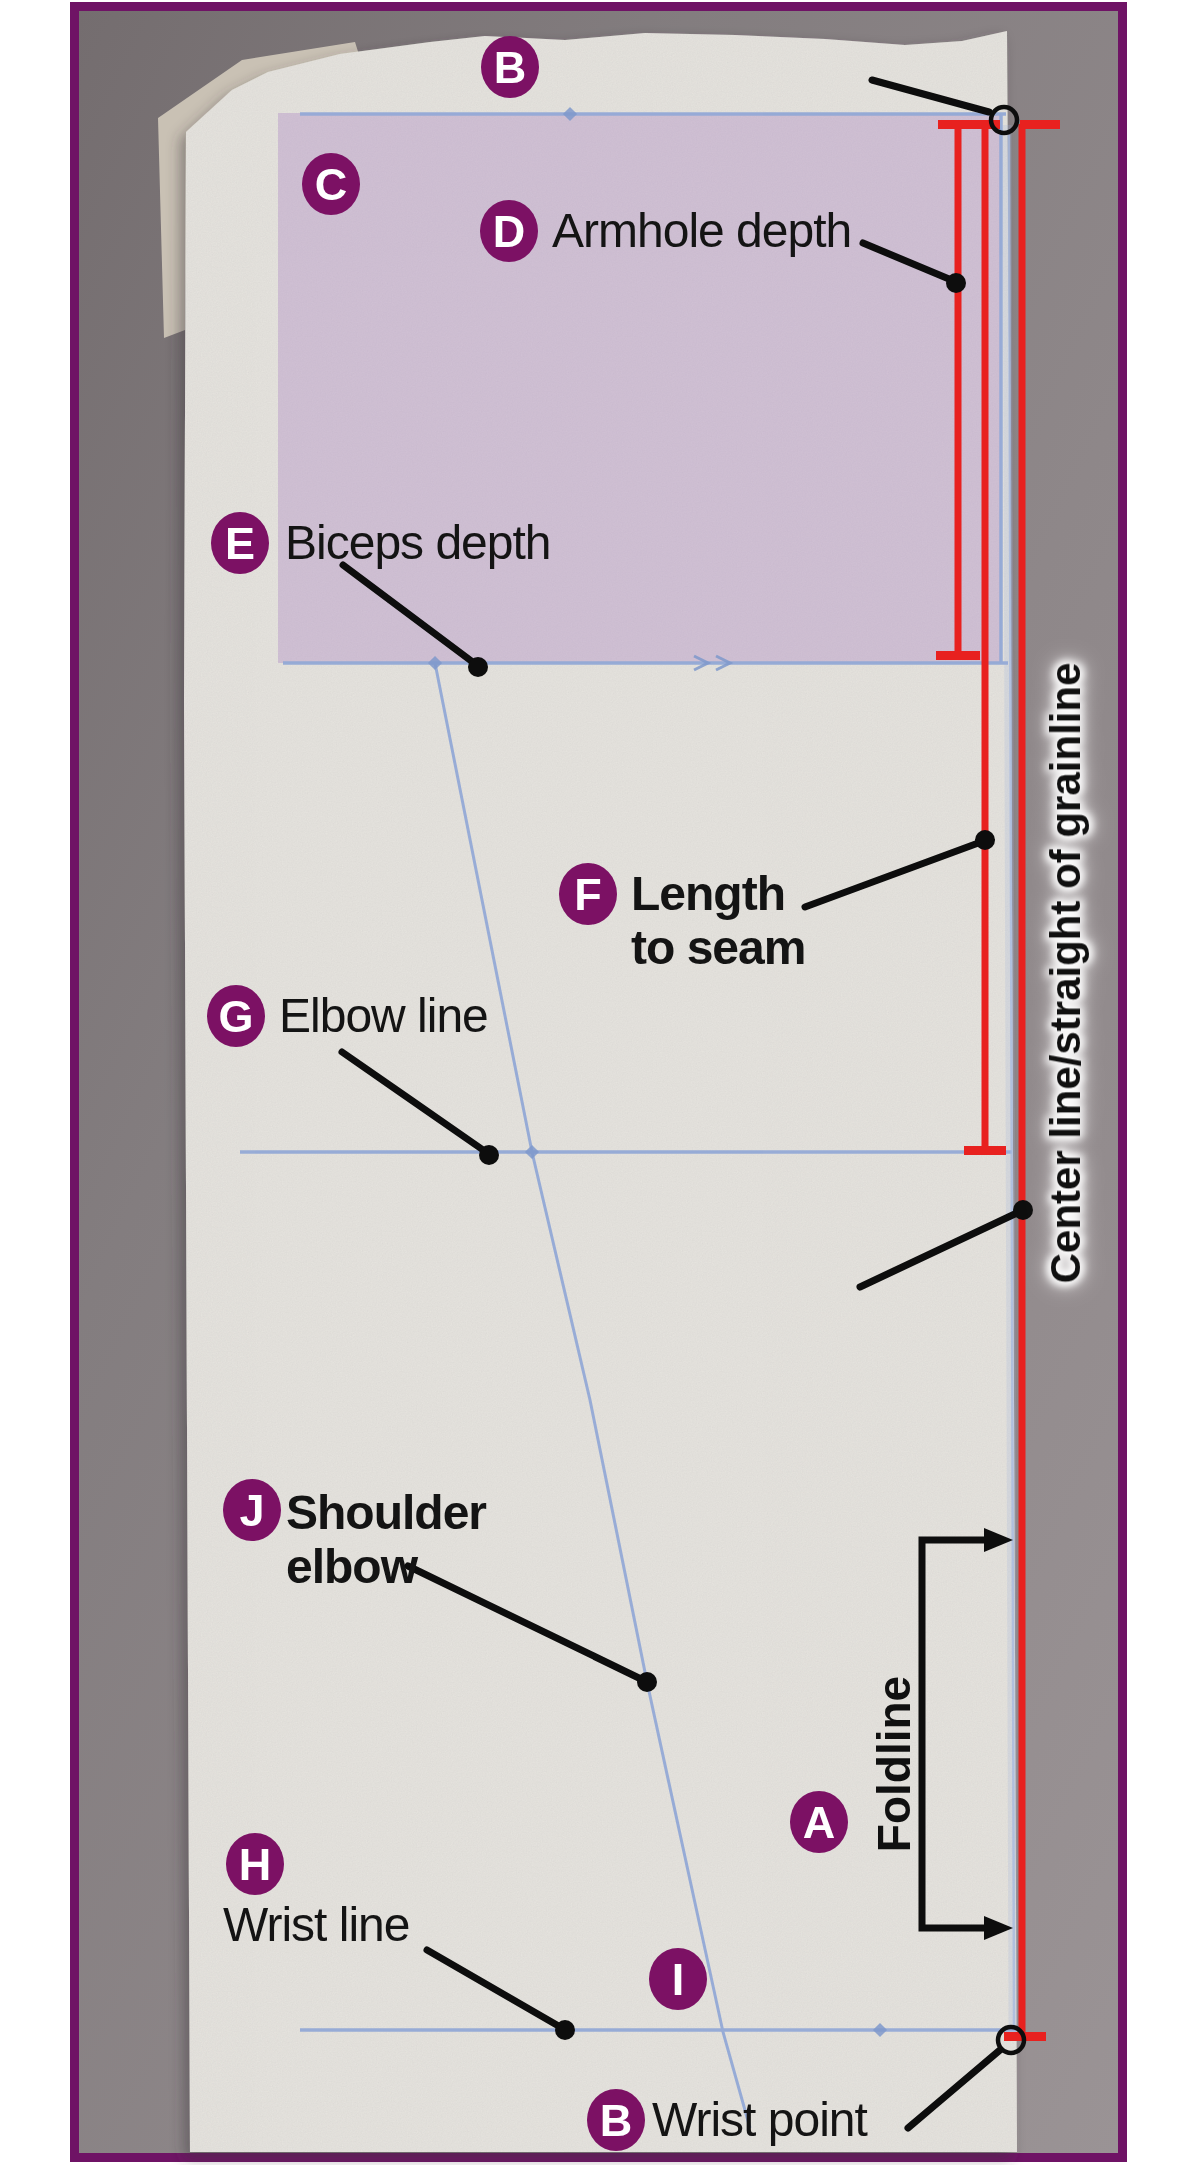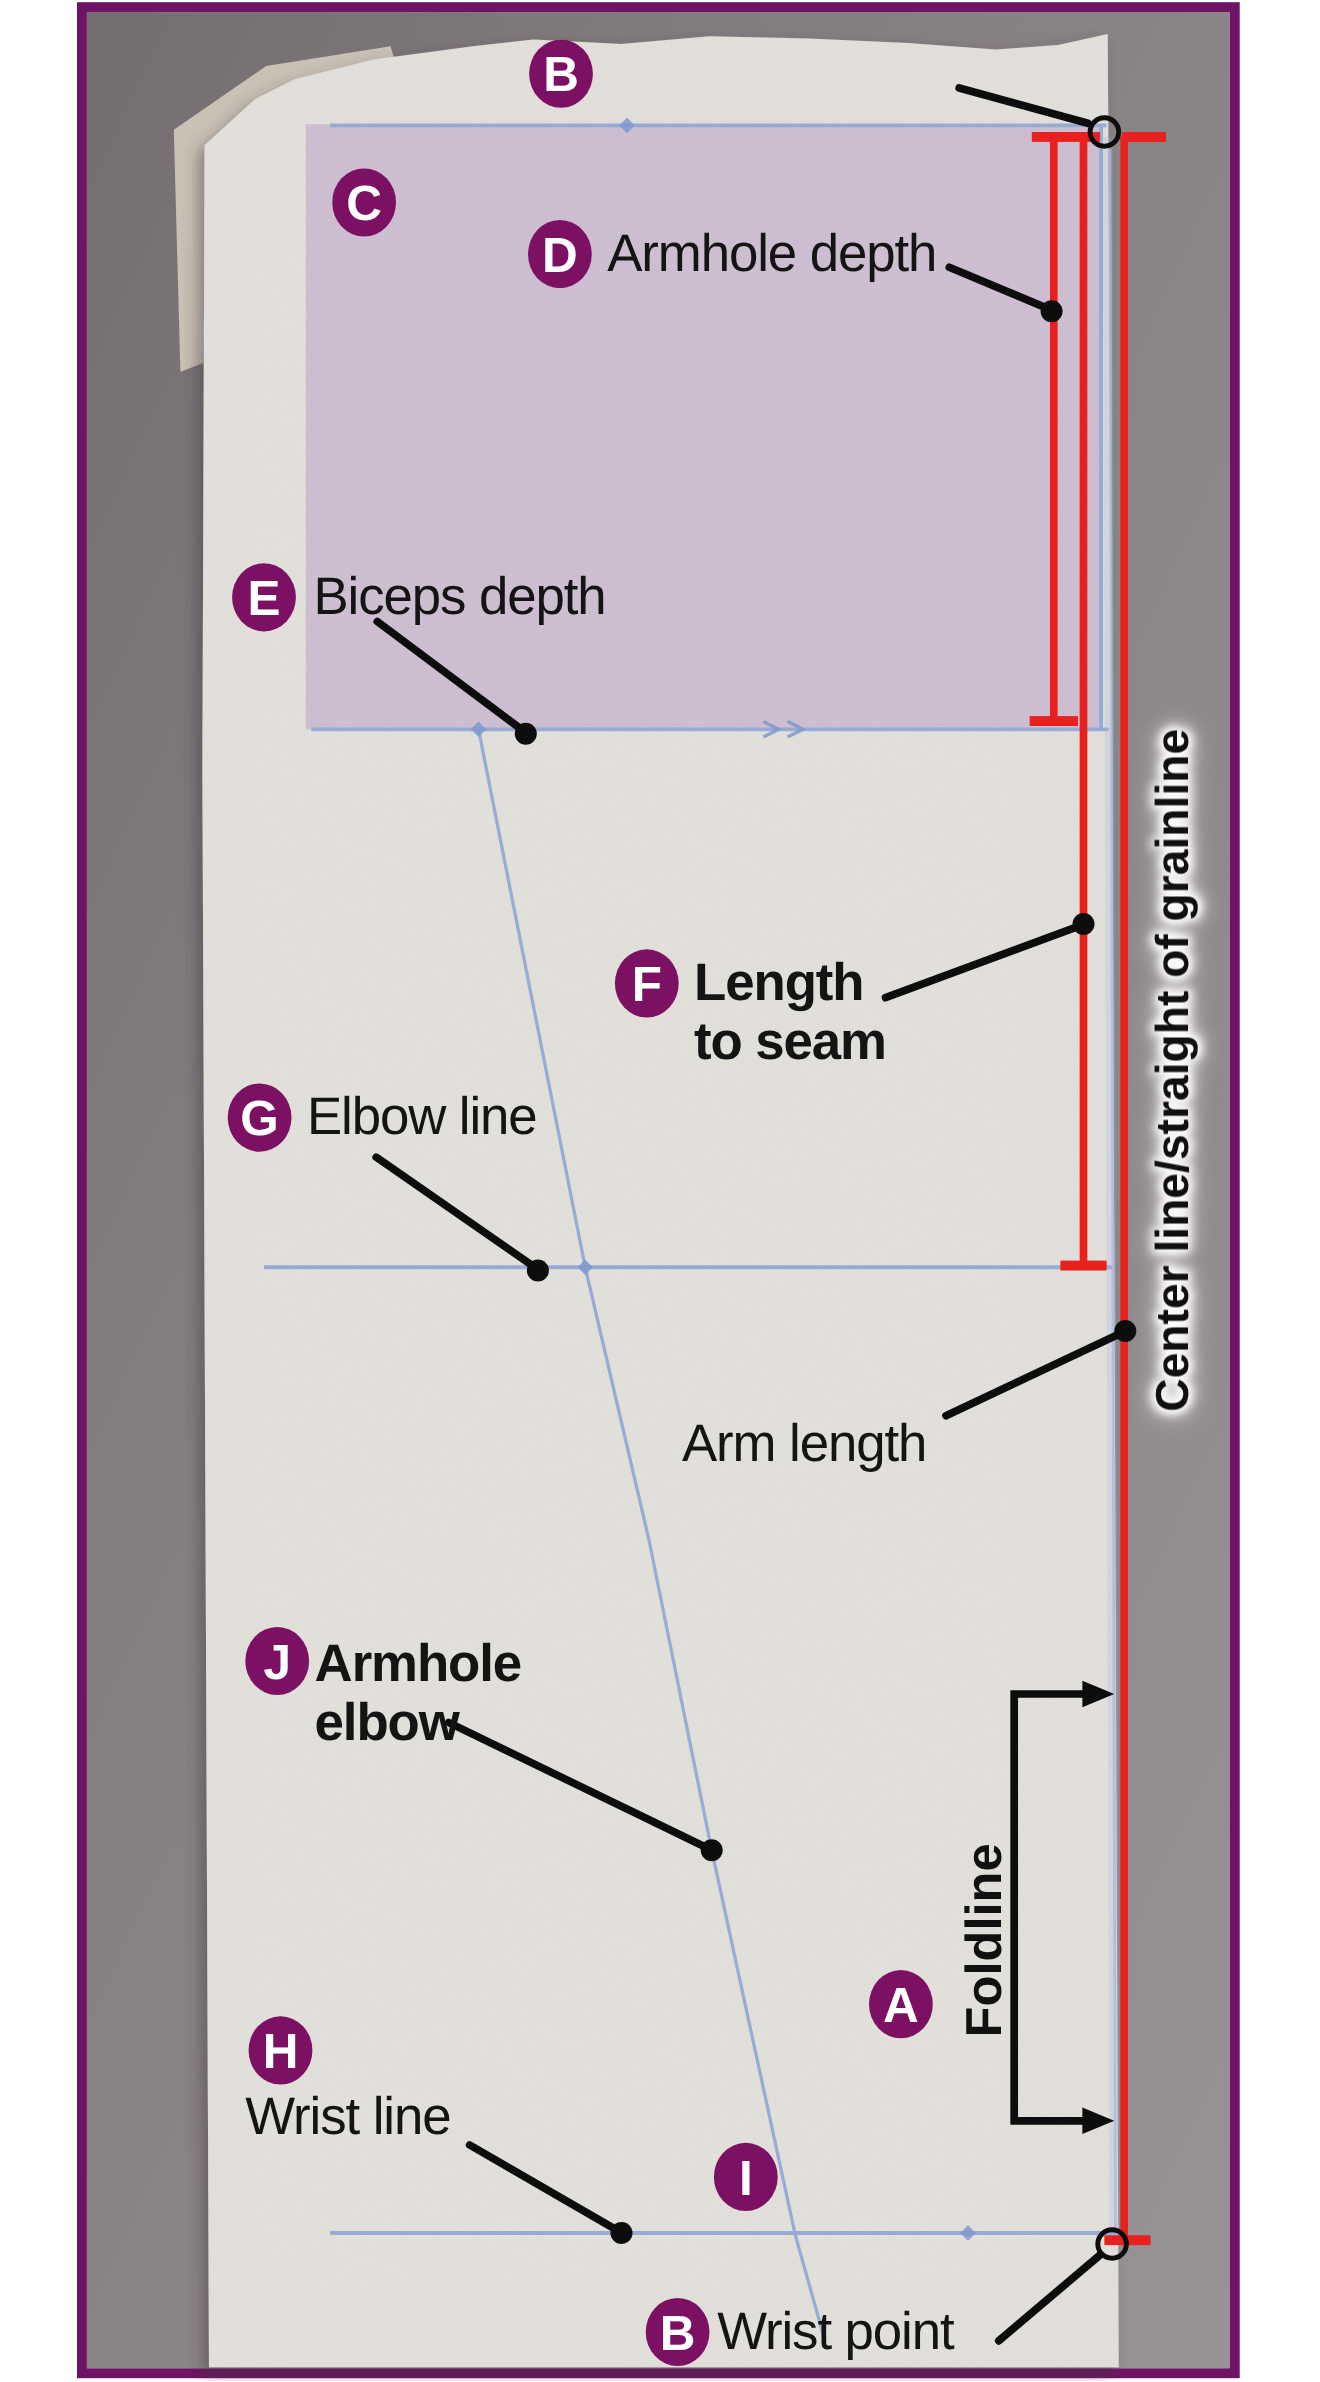--- a/index.html
+++ b/index.html
@@ -148,23 +148,22 @@
   <div class="badge" style="left:649px;top:1948px">I</div>
   <div class="badge" style="left:587px;top:2089px">B</div>
 
   <div class="lbl" style="left:552px;top:231px">Armhole depth</div>
   <div class="lbl" style="left:285px;top:543px">Biceps depth</div>
   <div class="lbl2" style="left:631px;top:867px">
     <div>Length</div>
     <div>to seam</div>
   </div>
   <div class="lbl" style="left:279px;top:1016px">Elbow line</div>
-  <div class="lbl" style="left:620px;top:1313px">Arm length</div>
   <div class="lbl2" style="left:286px;top:1486px">
-    <div>Armhole</div>
+    <div>Shoulder</div>
     <div>elbow</div>
   </div>
   <div class="lbl" style="left:223px;top:1925px">Wrist line</div>
   <div class="lbl" style="left:652px;top:2120px">Wrist point</div>
 
   <div class="vlbl fold" style="left:894px;top:1764px">Foldline</div>
   <div class="vlbl grain" style="left:1066px;top:973px">Center line/straight of grainline</div>
 
 </div>
 

